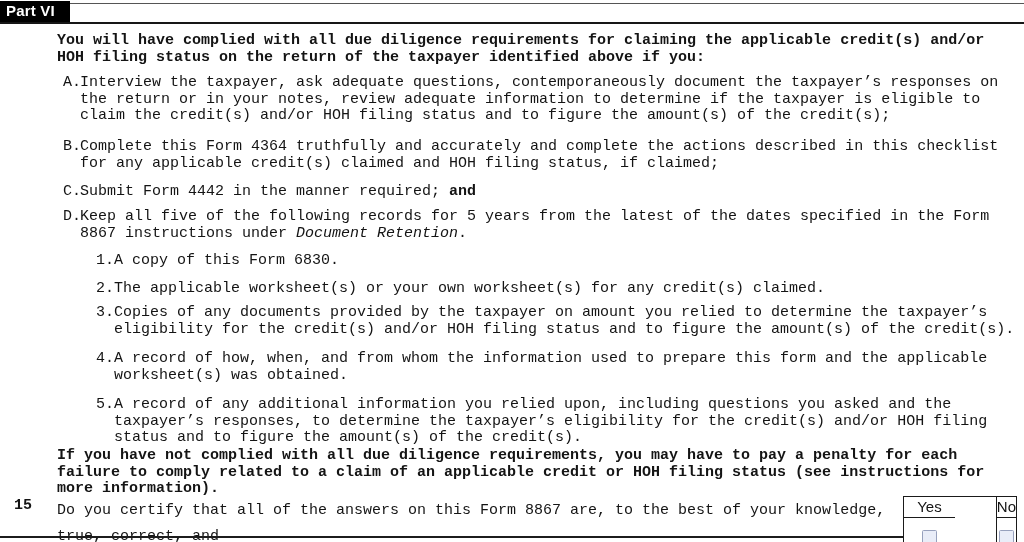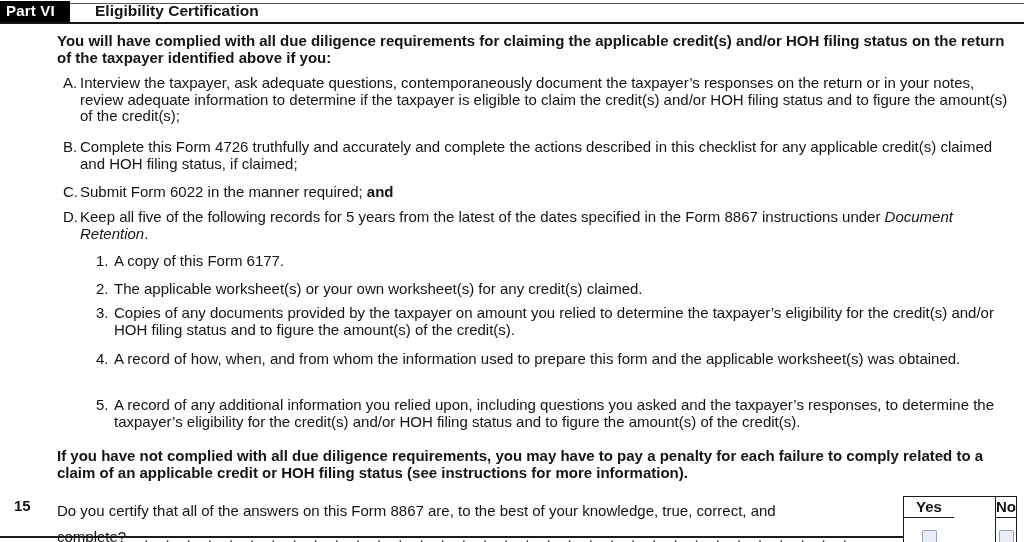--- a/index.html
+++ b/index.html
@@ -11,86 +11,85 @@
   }
   .top-rule{position:absolute;top:3px;left:0;width:1024px;height:1px;background:#555;}
   .part-header{position:absolute;top:0;left:0;width:1024px;height:14px;}
   .header-underline{position:absolute;top:22px;left:0;width:1024px;height:2px;background:#161616;}
   .part-box{
     position:absolute;left:0;top:1px;width:70px;height:21px;background:#000;color:#fff;
     font-weight:bold;font-size:15px;display:flex;align-items:center;padding-left:6px;
     box-sizing:border-box;letter-spacing:.2px;
   }
   .part-title{position:absolute;left:95px;top:3px;font-weight:bold;font-size:15.5px;}
-  .block{position:absolute;}
+  .block{position:absolute;font-family:Liberation Mono, monospace;}
   .intro{left:57px;right:6px;font-weight:bold;}
   .warning{left:57px;right:6px;font-weight:bold;}
   .litem{left:63px;right:6px;display:flex;}
   .litem .lbl{width:17px;flex:none;}
   .litem .txt{flex:1;}
   .nitem{left:96px;right:8px;display:flex;}
   .nitem .lbl{width:18px;flex:none;}
   .nitem .txt{flex:1;}
   .q-num{left:14px;top:498px;font-weight:bold;text-align:center;}
   .q-text{left:57px;right:129px;top:498px;height:44px;overflow:hidden;line-height:26px;}
   .dots{letter-spacing:17px;padding-left:18px;color:#222;}
   .ans-table{
     position:absolute;left:903px;top:496px;width:114px;height:60px;
     border:1.5px solid #1a1a1a;box-sizing:border-box;
     display:grid;grid-template-columns:1fr 1fr;grid-template-rows:21px 1fr;
   }
   .ans-cell{
     display:flex;align-items:center;justify-content:center;box-sizing:border-box;
   }
-  .ans-cell.head{font-weight:bold;border-bottom:1.5px solid #1a1a1a;}
+  .ans-cell.head{font-weight:normal;border-bottom:1.5px solid #1a1a1a;}
   .ans-cell.right{border-left:1.5px solid #1a1a1a;margin-left:41px;}
   .checkbox{
     display:inline-block;width:13px;height:13px;margin-top:2px;
     background:var(--checkbox_fill,#e9edf8);
     border:1px solid var(--checkbox_border,#97a1bd);
     border-radius:1.5px;
   }
   .bottom-rule{position:absolute;top:536px;left:0;width:903px;height:2px;background:#1c1c1c;}
 </style>
 </head>
 <body>
 
 <div class="top-rule"></div>
 
 <div class="part-header">
   <div class="part-box">Part VI</div>
-  <div class="part-title">Eligibility Certification</div>
 </div>
 <div class="header-underline"></div>
 
 <div class="block intro" style="top:33px">You will have complied with all due diligence requirements for claiming the applicable credit(s) and/or HOH filing status on the return of the taxpayer identified above if you:</div>
 
 <div class="block litem" style="top:75px">
   <span class="lbl">A.</span>
   <span class="txt">Interview the taxpayer, ask adequate questions, contemporaneously document the taxpayer’s responses on the return or in your notes, review adequate information to determine if the taxpayer is eligible to claim the credit(s) and/or HOH filing status and to figure the amount(s) of the credit(s);</span>
 </div>
 
 <div class="block litem" style="top:139px">
   <span class="lbl">B.</span>
-  <span class="txt">Complete this Form 4726 truthfully and accurately and complete the actions described in this checklist for any applicable credit(s) claimed and HOH filing status, if claimed;</span>
+  <span class="txt">Complete this Form 4364 truthfully and accurately and complete the actions described in this checklist for any applicable credit(s) claimed and HOH filing status, if claimed;</span>
 </div>
 
 <div class="block litem" style="top:184px">
   <span class="lbl">C.</span>
-  <span class="txt"><span>Submit Form 6022 in the manner required; </span><b>and</b></span>
+  <span class="txt"><span>Submit Form 4442 in the manner required; </span><b>and</b></span>
 </div>
 
 <div class="block litem" style="top:209px">
   <span class="lbl">D.</span>
   <span class="txt"><span>Keep all five of the following records for 5 years from the latest of the dates specified in the Form 8867 instructions under </span><i>Document Retention</i><span>.</span></span>
 </div>
 
 <div class="block nitem" style="top:253px">
   <span class="lbl">1.</span>
-  <span class="txt">A copy of this Form 6177.</span>
+  <span class="txt">A copy of this Form 6830.</span>
 </div>
 
 <div class="block nitem" style="top:281px">
   <span class="lbl">2.</span>
   <span class="txt">The applicable worksheet(s) or your own worksheet(s) for any credit(s) claimed.</span>
 </div>
 
 <div class="block nitem" style="top:305px">
   <span class="lbl">3.</span>
   <span class="txt">Copies of any documents provided by the taxpayer on amount you relied to determine the taxpayer’s eligibility for the credit(s) and/or HOH filing status and to figure the amount(s) of the credit(s).</span>

